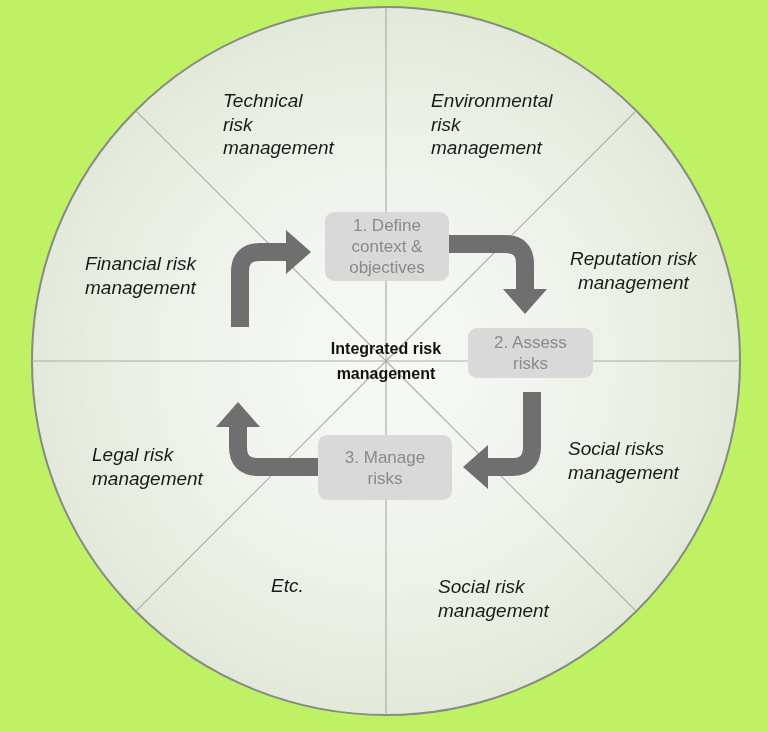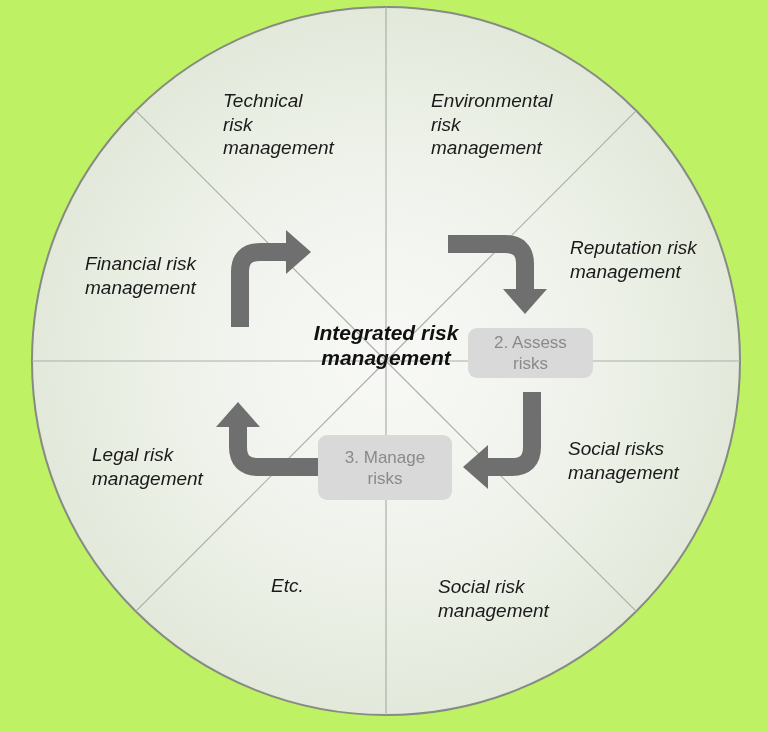--- a/index.html
+++ b/index.html
@@ -35,34 +35,33 @@
     position: absolute;
     color: var(--label, #1a1a1a);
     font-size: 19px;
     line-height: 23.5px;
     font-style: italic;
     white-space: pre-line;
   }
   .pos-technical     { left: 223px; top: 89px;  }
   .pos-environmental { left: 431px; top: 89px;  }
   .pos-financial     { left: 85px;  top: 252px; text-align: right; }
-  .pos-reputation    { left: 570px; top: 236px; }
+  .pos-reputation    { left: 570px; top: 247px; text-align: center; }
   .pos-legal         { left: 92px;  top: 443px; }
   .pos-social        { left: 568px; top: 437px; }
   .pos-etc           { left: 271px; top: 574px; }
   .pos-safety        { left: 438px; top: 575px; }
 
   .center-title {
     position: absolute;
-    left: 296px; top: 320px; width: 180px;
+    left: 296px; top: 336px; width: 180px;
     color: var(--title, #111111);
-    font-size: 21px;
+    font-size: 16px;
     line-height: 25px;
     font-weight: 700;
-    font-style: italic;
     text-align: center;
     white-space: pre-line;
   }
 </style>
 </head>
 <body>
 
 <div class="stage">
 
   <svg class="wheel-svg" width="768" height="731" viewBox="0 0 768 731">
@@ -114,20 +113,23 @@
   <div class="sector-label pos-social">Social risks
 management</div>
   <div class="sector-label pos-safety">Social risk
 management</div>
   <div class="sector-label pos-etc">Etc.</div>
   <div class="sector-label pos-legal">Legal risk
 management</div>
   <div class="sector-label pos-financial">Financial risk
 management</div>
 
+  <div class="step-box pos-step1">1. Define
+context &amp;
+objectives</div>
   <div class="step-box pos-step2">2. Assess
 risks</div>
   <div class="step-box pos-step3">3. Manage
 risks</div>
 
   <div class="center-title">Integrated risk
 management</div>
 
 </div>
 

